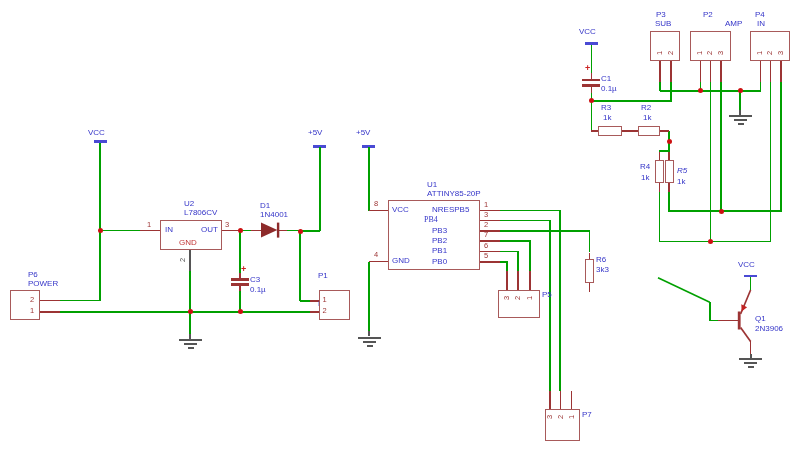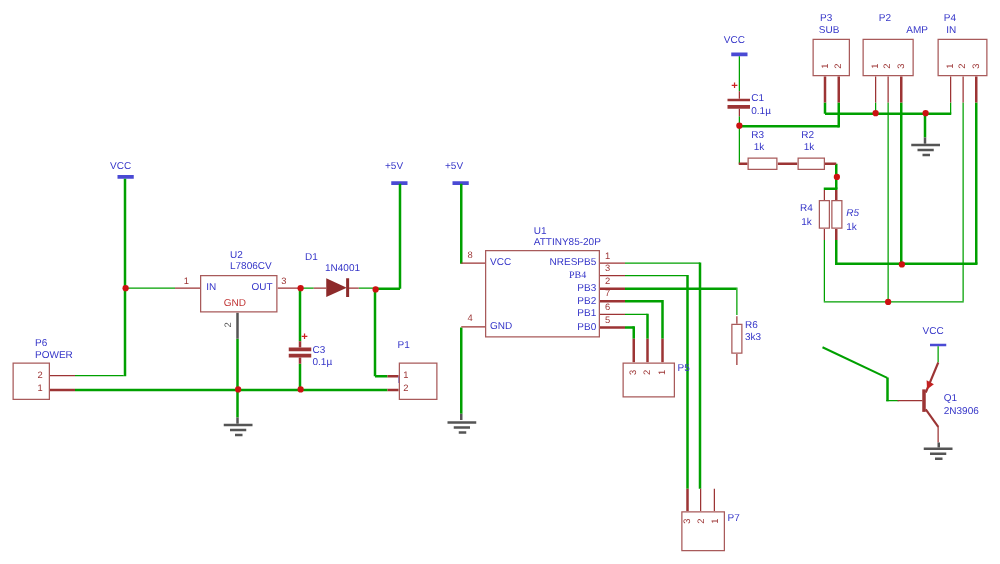--- a/index.html
+++ b/index.html
@@ -22,21 +22,21 @@
   .gv{width:1.8px;background:var(--gray);}
   .bx{border:1.6px solid var(--outline);background:#fff;box-sizing:border-box;}
   .lb{color:var(--blue);font-size:8px;line-height:9px;white-space:nowrap;}
   .nm{color:var(--maroon);font-size:7.5px;line-height:8px;white-space:nowrap;}
   .rot{transform:rotate(-90deg);transform-origin:center center;width:8px;text-align:center;}
   .dot{width:5px;height:5px;border-radius:50%;background:var(--red);}
   .pwrbar{height:2.5px;background:var(--pwrblue);width:13px;}
   .plate{height:2.8px;background:var(--maroon);width:17.6px;}
   .plus{color:#c22;font-size:9px;line-height:9px;font-weight:bold;}
   .gndbar{background:var(--gray);height:2.2px;}
-  .rightcol{text-align:right;width:45px;}
+  .rightcol{text-align:left;width:45px;}
   svg{position:absolute;left:0;top:0;pointer-events:none;}
 </style>
 </head>
 <body>
 
 <div id="schematic">
 
   <div class="a lb" style="left:88px;top:128px;">VCC</div>
   <div class="a pwrbar" style="left:93.6px;top:140px;"></div>
 
@@ -190,21 +190,21 @@
   <div class="a lb" style="left:184px;top:199px;">U2</div>
   <div class="a lb" style="left:184px;top:208px;">L7806CV</div>
   <div class="a bx" style="left:160px;top:220px;width:62px;height:30px;"></div>
   <div class="a lb" style="left:165px;top:225px;">IN</div>
   <div class="a lb" style="left:195px;top:225px;width:23px;text-align:right;">OUT</div>
   <div class="a nm" style="left:179px;top:239px;color:#c03434;font-size:8px;">GND</div>
   <div class="a nm" style="left:147px;top:220.5px;">1</div>
   <div class="a nm" style="left:225px;top:220.5px;">3</div>
   <div class="a nm rot" style="left:179px;top:256px;color:#555;">2</div>
 
-  <div class="a lb" style="left:244px;top:201px;">D1</div>
+  <div class="a lb" style="left:260px;top:201px;">D1</div>
   <div class="a lb" style="left:260px;top:210px;">1N4001</div>
 
   <div class="a plus" style="left:241px;top:265px;">+</div>
   <div class="a plate" style="left:231px;top:278px;"></div>
   <div class="a plate" style="left:231px;top:283.4px;"></div>
   <div class="a lb" style="left:250px;top:275px;">C3</div>
   <div class="a lb" style="left:250px;top:285px;">0.1µ</div>
 
   <div class="a lb" style="left:28px;top:270px;">P6</div>
   <div class="a lb" style="left:28px;top:279px;">POWER</div>

